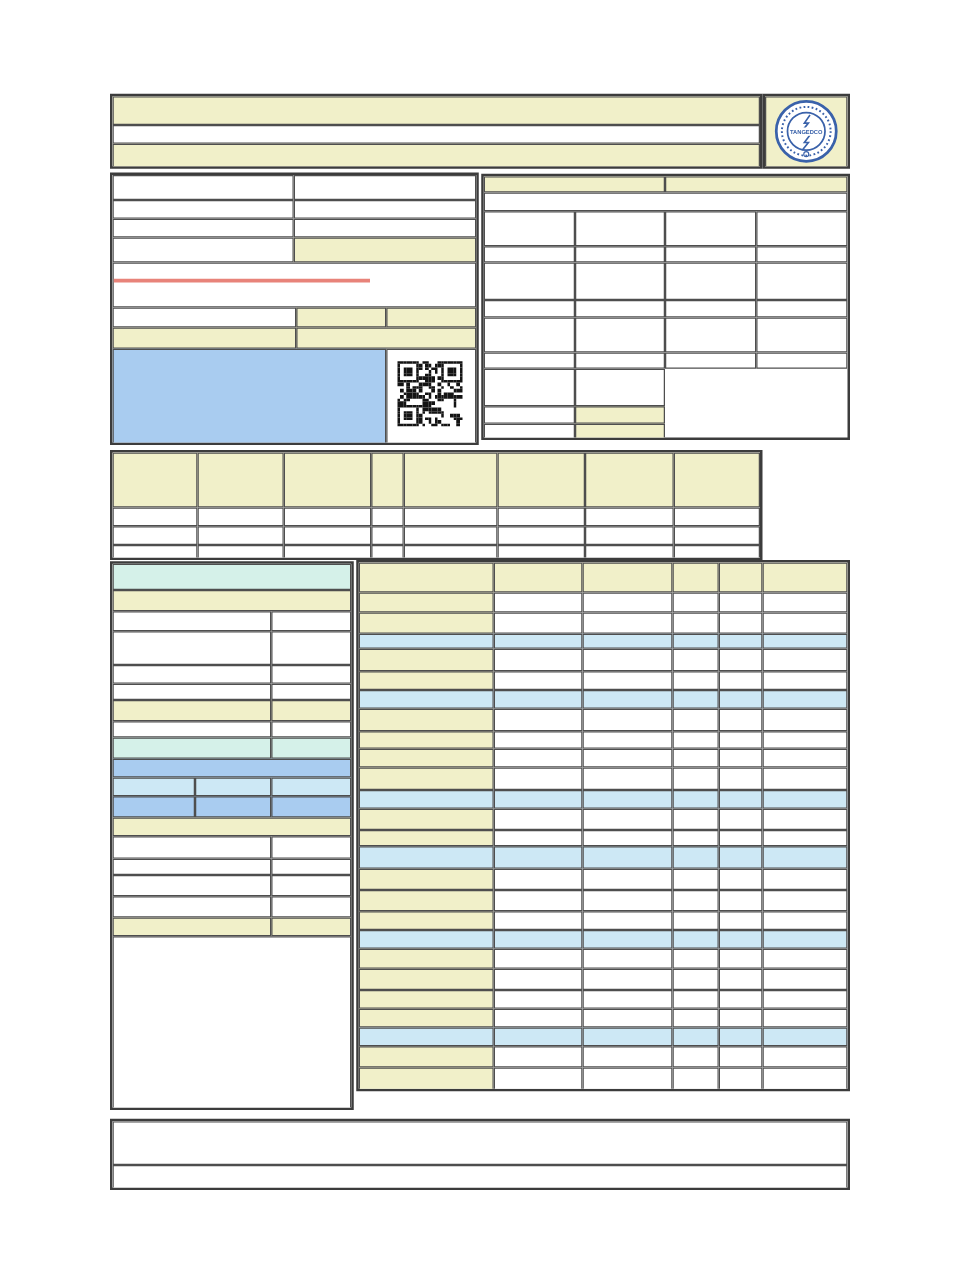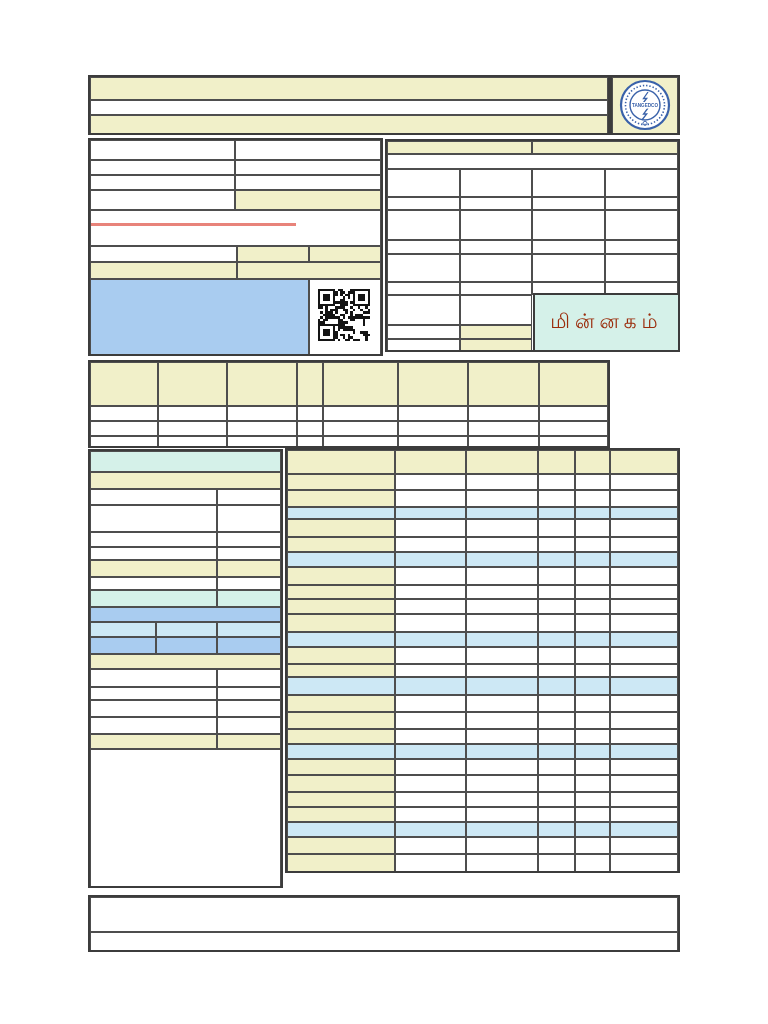--- a/index.html
+++ b/index.html
@@ -710,23 +710,20 @@
       <i style="left: 14.8571px; top: 49.5238px; width: 2.47619px; height: 2.47619px; background: rgb(20, 20, 20);"></i>
       <i style="left: 19.8095px; top: 49.5238px; width: 2.47619px; height: 2.47619px; background: rgb(20, 20, 20);"></i>
       <i style="left: 27.2381px; top: 49.5238px; width: 2.47619px; height: 2.47619px; background: rgb(20, 20, 20);"></i>
       <i style="left: 29.7143px; top: 49.5238px; width: 2.47619px; height: 2.47619px; background: rgb(20, 20, 20);"></i>
       <i style="left: 34.6667px; top: 49.5238px; width: 2.47619px; height: 2.47619px; background: rgb(20, 20, 20);"></i>
       <i style="left: 37.1429px; top: 49.5238px; width: 2.47619px; height: 2.47619px; background: rgb(20, 20, 20);"></i>
       <i style="left: 39.619px; top: 49.5238px; width: 2.47619px; height: 2.47619px; background: rgb(20, 20, 20);"></i>
       <i style="left: 47.0476px; top: 49.5238px; width: 2.47619px; height: 2.47619px; background: rgb(20, 20, 20);"></i>
     </div>
 
-  <div id="minnagam-box" style="background: rgb(213, 241, 233);">
-    <span style="color: rgb(155, 45, 12);">மின்னகம்</span>
-  </div>
 
   <div id="logo-box">
     <svg width="52" height="52" viewBox="0 0 52 52">
       <circle cx="26" cy="26" r="24" fill="#ffffff" stroke="#3a62aa" stroke-width="2.2"></circle>
       <circle cx="26" cy="26" r="19.5" fill="none" stroke="#3a62aa" stroke-width="1.6" stroke-dasharray="1.4 1.9"></circle>
       <circle cx="26" cy="26" r="15" fill="none" stroke="#3a62aa" stroke-width="1.4"></circle>
       <path d="M29 13 l-4.5 6.5 h3.2 l-4.8 6" stroke="#3a62aa" stroke-width="1.3" fill="none"></path>
       <path d="M29 29 l-4.5 6 h3.2 l-4.8 6" stroke="#3a62aa" stroke-width="1.3" fill="none"></path>
       <rect x="13" y="23" width="26" height="6.6" fill="#ffffff"></rect>
       <text x="26" y="28.2" text-anchor="middle" font-size="4.6" font-weight="bold" fill="#3a62aa" font-family="Liberation Sans, sans-serif">TANGEDCO</text>

